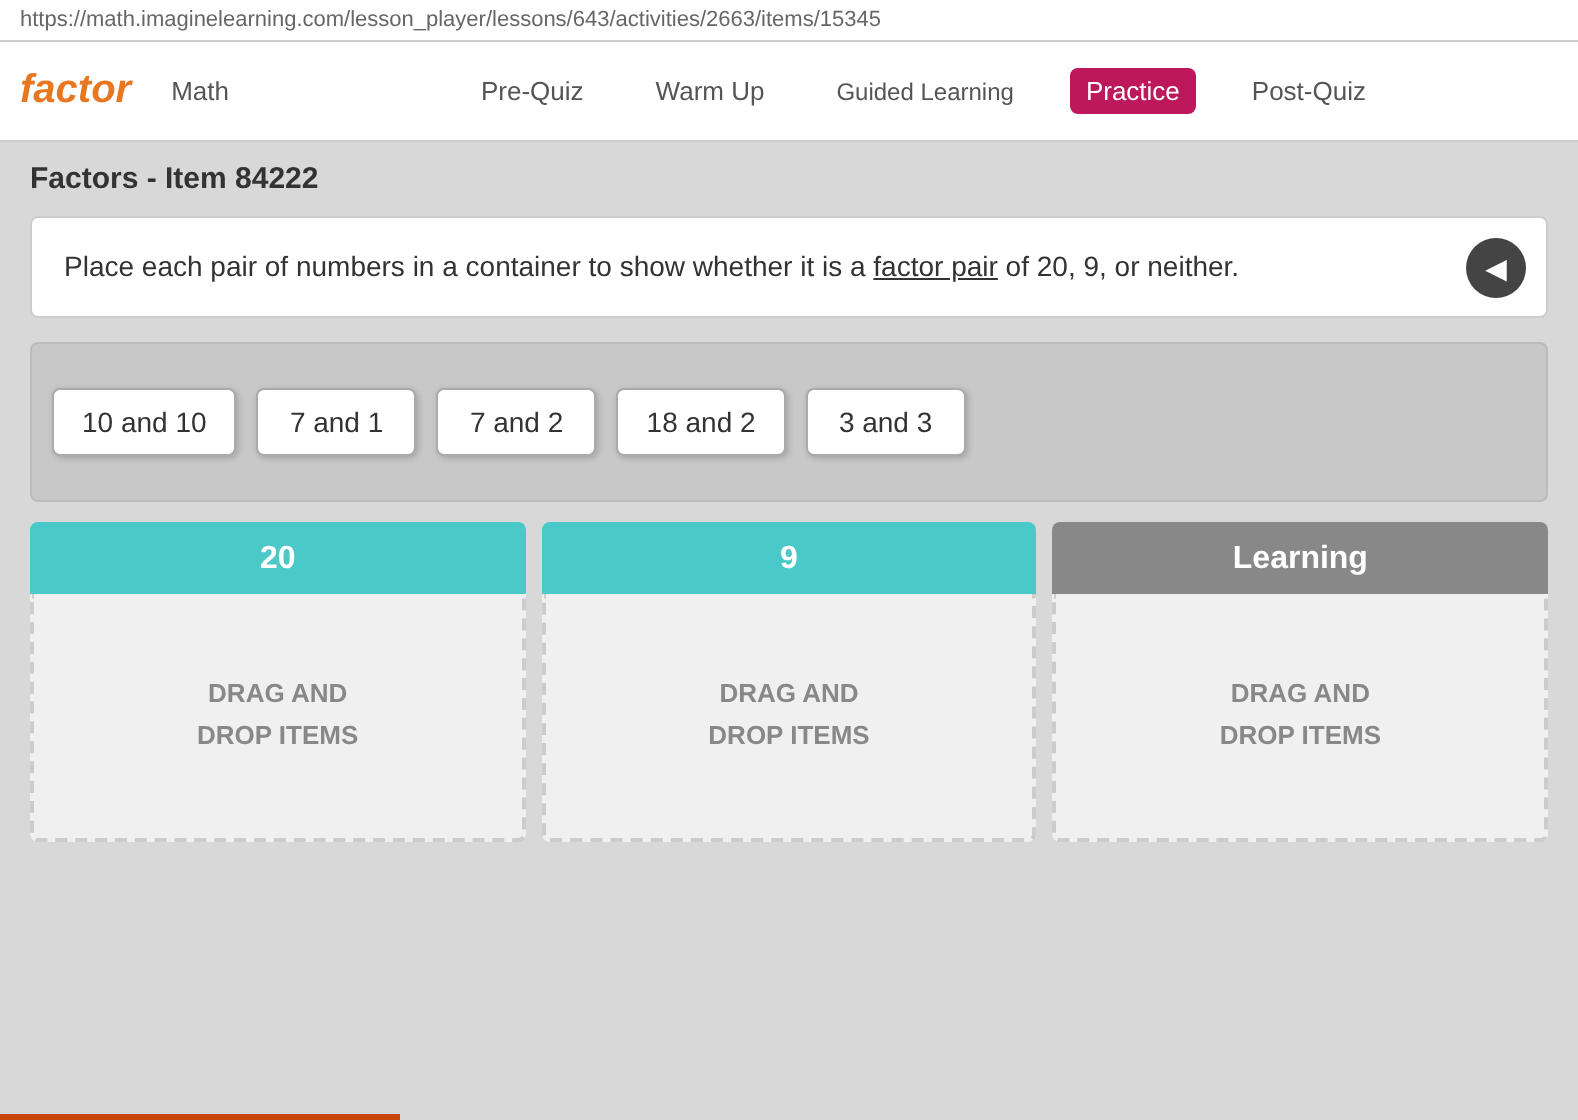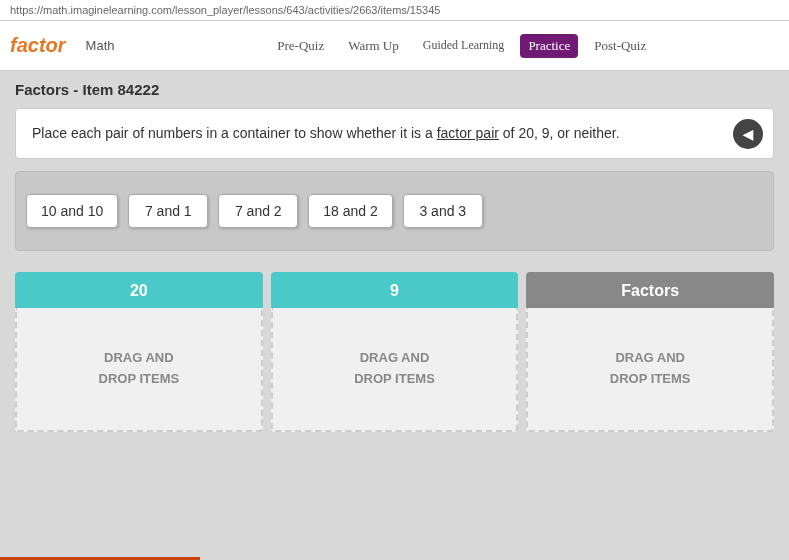--- a/index.html
+++ b/index.html
@@ -30,35 +30,34 @@
       margin-right: 20px;
       font-style: italic;
     }
     .subject {
       font-size: 13px;
       color: #555;
       margin-right: 30px;
     }
     .nav-items {
       display: flex;
-      gap: 8px;
+      gap: 20px;
       align-items: center;
       flex: 1;
       justify-content: center;
-      font-family: Liberation Serif, serif;
     }
     .nav-item {
       font-size: 13px;
       color: #555;
       cursor: pointer;
       padding: 4px 8px;
       border-radius: 4px;
     }
     .nav-item.active {
-      background: #701a75;
+      background: #be185d;
       color: #fff;
     }
     .nav-item-guided {
       display: flex;
       flex-direction: column;
       align-items: center;
       font-size: 12px;
     }
     .finish-btn {
       background: #5cb85c;
@@ -119,21 +118,21 @@
 
     
     .cards-area {
       background: #c8c8c8;
       border: 1px solid #bbb;
       border-radius: 4px;
       padding: 15px 10px;
       display: flex;
       gap: 10px;
       align-items: center;
-      margin-bottom: 21px;
+      margin-bottom: 10px;
       min-height: 80px;
     }
     .card {
       background: #fff;
       border: 1px solid #aaa;
       border-radius: 4px;
       padding: 8px 14px;
       font-size: 14px;
       color: #333;
       cursor: grab;
@@ -267,21 +266,21 @@
     </div>
 
     <div class="drop-zone">
       <div class="drop-zone-header teal">9</div>
       <div class="drop-zone-body">
         <span>DRAG AND<br>DROP ITEMS</span>
       </div>
     </div>
 
     <div class="drop-zone">
-      <div class="drop-zone-header neither">Factors</div>
+      <div class="drop-zone-header neither">Learning</div>
       <div class="drop-zone-body">
         <span>DRAG AND<br>DROP ITEMS</span>
       </div>
     </div>
 
   </div>
 
   <div class="sunset-bar">
     
     

